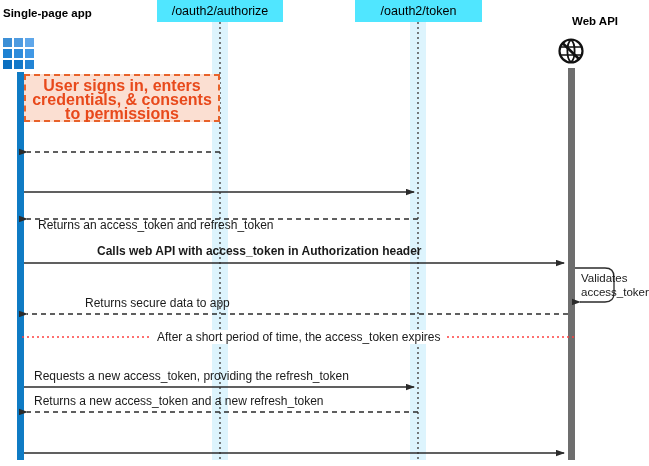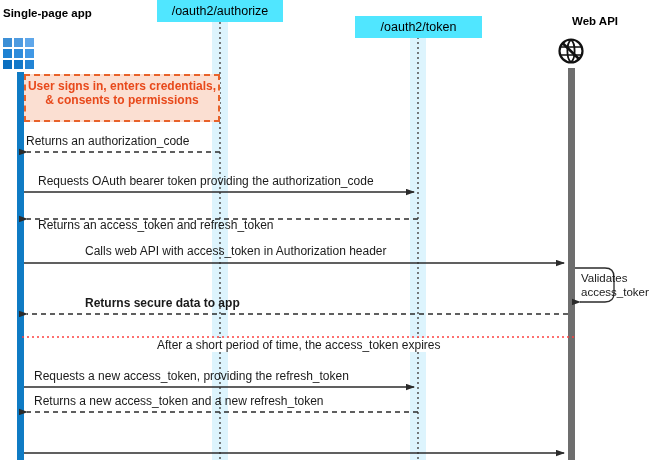--- a/index.html
+++ b/index.html
@@ -70,21 +70,21 @@
   .note-box {
     position: absolute;
     left: 24px;
     top: 74px;
     width: 196px;
     height: 48px;
     background: #FBDFD2;
     border: 2px dashed #E8622A;
     box-sizing: border-box;
     color: #E8491B;
-    font-size: 12px;
+    font-size: 16px;
     font-weight: bold;
     line-height: 14px;
     text-align: center;
     padding-top: 3px;
   }
 
   
   .msg-label {
     position: absolute;
     font-size: 12px;
@@ -199,49 +199,47 @@
     <i style="background:#1F82D2"></i>
       <i style="background:#2E8CDB"></i>
       <i style="background:#4098E5"></i>
     <i style="background:#0B6FC0"></i>
       <i style="background:#1278C9"></i>
       <i style="background:#2284D5"></i>
   </div>
 
   <div class="hdr-box" style="left:157px; top:0px; width:126px;">/oauth2/authorize</div>
 
-  <div class="hdr-box" style="left:355px; top:16px; width:127px;">/oauth2/token</div>
+  <div class="hdr-box" style="left:355px; top:0px; width:127px;">/oauth2/token</div>
 
   <div class="hdr-text-plain" style="left:572px; top:14px;">Web API</div>
 
   <svg class="globe-icon" viewBox="0 0 26 26" xmlns="http://www.w3.org/2000/svg">
     <circle cx="13" cy="13" r="11.5" fill="none" stroke="#111111" stroke-width="2.2"></circle>
     <path d="M13 1.8 C 8.2 5.5, 8.2 20.5, 13 24.2" fill="none" stroke="#111111" stroke-width="1.8"></path>
     <path d="M13 1.8 C 17.8 5.5, 17.8 20.5, 13 24.2" fill="none" stroke="#111111" stroke-width="1.8"></path>
     <path d="M2.3 9 L23.7 9 M2.3 17 L23.7 17" stroke="#111111" stroke-width="1.6"></path>
     <path d="M4.5 5 L21.5 21.5" stroke="#111111" stroke-width="2.6"></path>
   </svg>
 
   <div class="note-box">User signs in, enters credentials, &amp; consents to permissions</div>
 
-  <div class="msg-label" style="left:26px; top:134px;">Returns an authorization_code</div>
-
-  <div class="msg-label" style="left:38px; top:174px;">Requests OAuth bearer token providing the authorization_code</div>
+
 
   <div class="msg-label" style="left:38px; top:218px;">Returns an access_token and refresh_token</div>
 
-  <div class="msg-label" style="left:85px; top:244px;">Calls web API with access_token in Authorization header</div>
+  <div class="msg-label" style="left:97px; top:244px;font-weight:bold;">Calls web API with access_token in Authorization header</div>
 
   <div class="self-label" style="left:581px; top:271px;">
     <div>Validates</div>
     <div>access_token</div>
   </div>
 
-  <div class="msg-label" style="left:85px; top:296px;font-weight:bold;">Returns secure data to app</div>
-
-  <div class="divider-label" style="left:152px; top:338px;text-align:right;">After a short period of time, the access_token expires</div>
+  <div class="msg-label" style="left:85px; top:296px;">Returns secure data to app</div>
+
+  <div class="divider-label" style="left:152px; top:330px;text-align:right;">After a short period of time, the access_token expires</div>
 
   <div class="msg-label" style="left:34px; top:394px;">Returns a new access_token and a new refresh_token</div>
 
   <div class="msg-label" style="left:34px; top:369px;">Requests a new access_token, providing the refresh_token</div>
 
 
 </div>
 
 </body></html>

